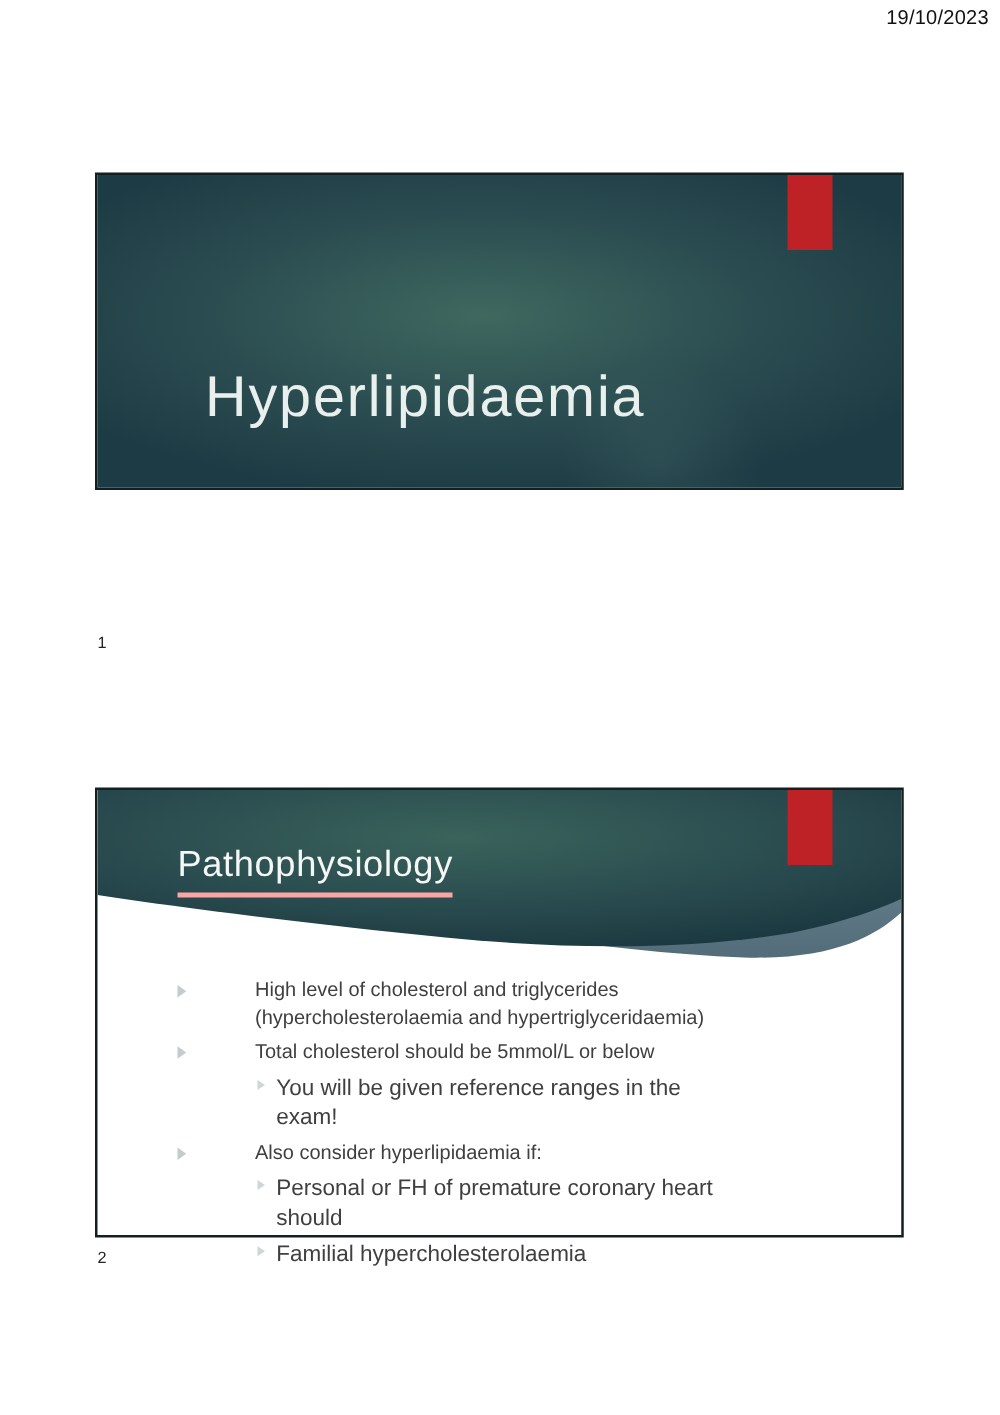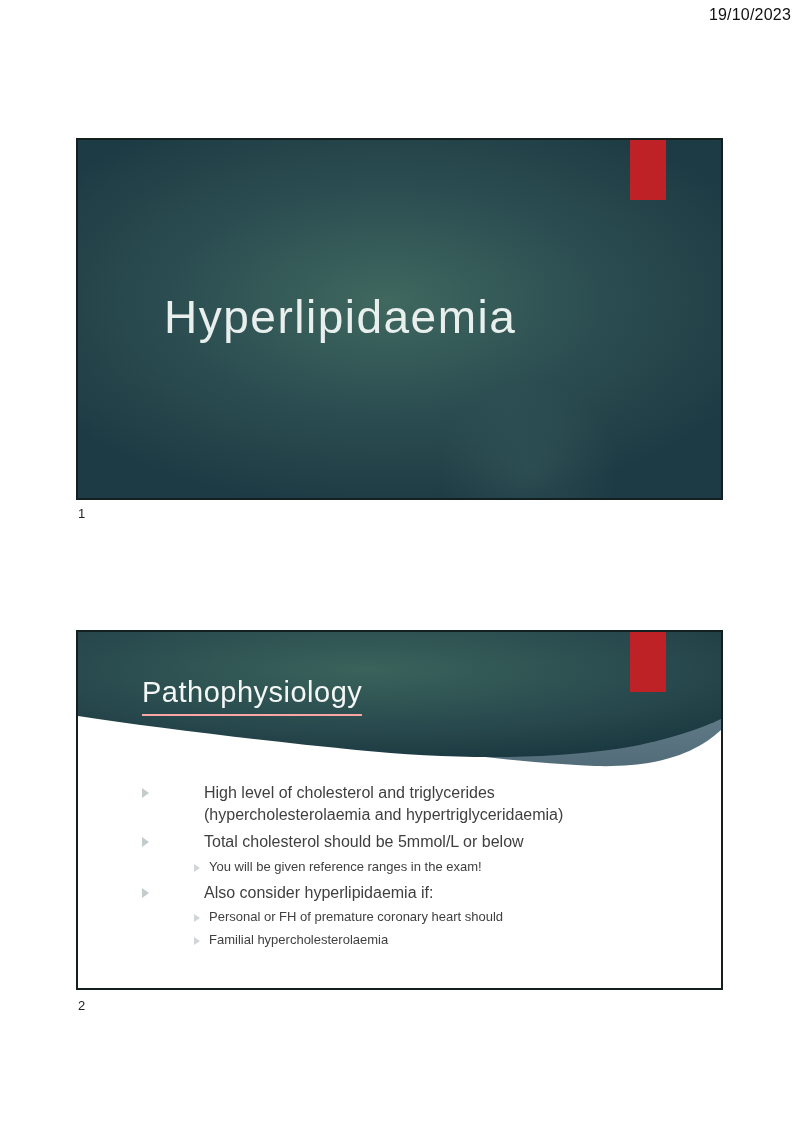--- a/index.html
+++ b/index.html
@@ -24,21 +24,21 @@
     position: absolute;
     left: 76px;
     width: 647px;
     box-sizing: border-box;
     border: 2px solid #14201f;
   }
 
   
   #slide1 {
     top: 138px;
-    height: 362px;
+    height: 254px;
     background:
       radial-gradient(circle at 70% 92%, rgba(96,140,132,0.18) 0%, rgba(96,140,132,0) 16%),
       radial-gradient(ellipse 62% 58% at 48% 45%, #3f685f 0%, #2b4d51 55%, #1d3b44 100%);
   }
   .accent-red {
     position: absolute;
     top: 0;
     left: 552px;
     width: 36px;
     height: 60px;
@@ -79,21 +79,21 @@
   }
   .slide2-heading {
     position: absolute;
     left: 64px;
     top: 44px;
     margin: 0;
     font-size: 29px;
     font-weight: normal;
     letter-spacing: 0.5px;
     color: #f4f7f6;
-    border-bottom: 2px solid #fca5a5;
+    border-bottom: 4px solid #fca5a5;
     padding-bottom: 5px;
   }
 
   .bullet-list {
     position: absolute;
     left: 64px;
     top: 150px;
     width: 448px;
   }
   .bullet {
@@ -101,23 +101,23 @@
     align-items: flex-start;
     color: #3f3f3f;
   }
   .bullet.level1 {
     font-size: 16px;
     line-height: 1.35;
     margin-bottom: 6px;
     gap: 44px;
   }
   .bullet.level2 {
-    font-size: 13px;
+    font-size: 18px;
     line-height: 1.3;
-    margin-left: 12px;
+    margin-left: 24px;
     margin-bottom: 6px;
     padding-left: 40px;
   }
   .tri {
     flex: 0 0 auto;
     width: 0; height: 0;
     border-top: 5px solid transparent;
     border-bottom: 5px solid transparent;
     border-left: 7px solid #c3cbcd;
     margin-top: 6px;

